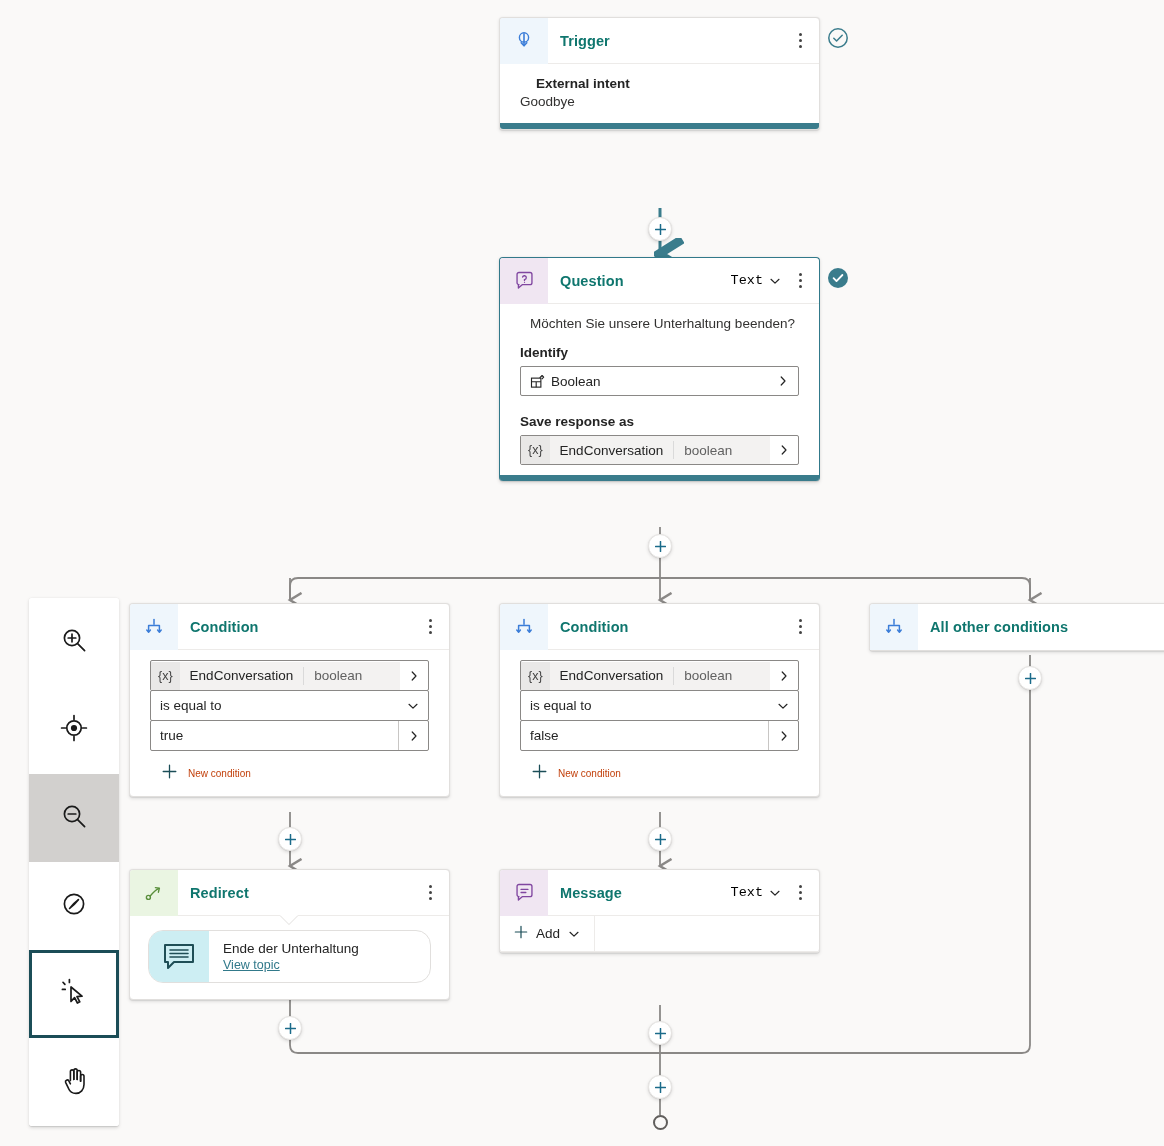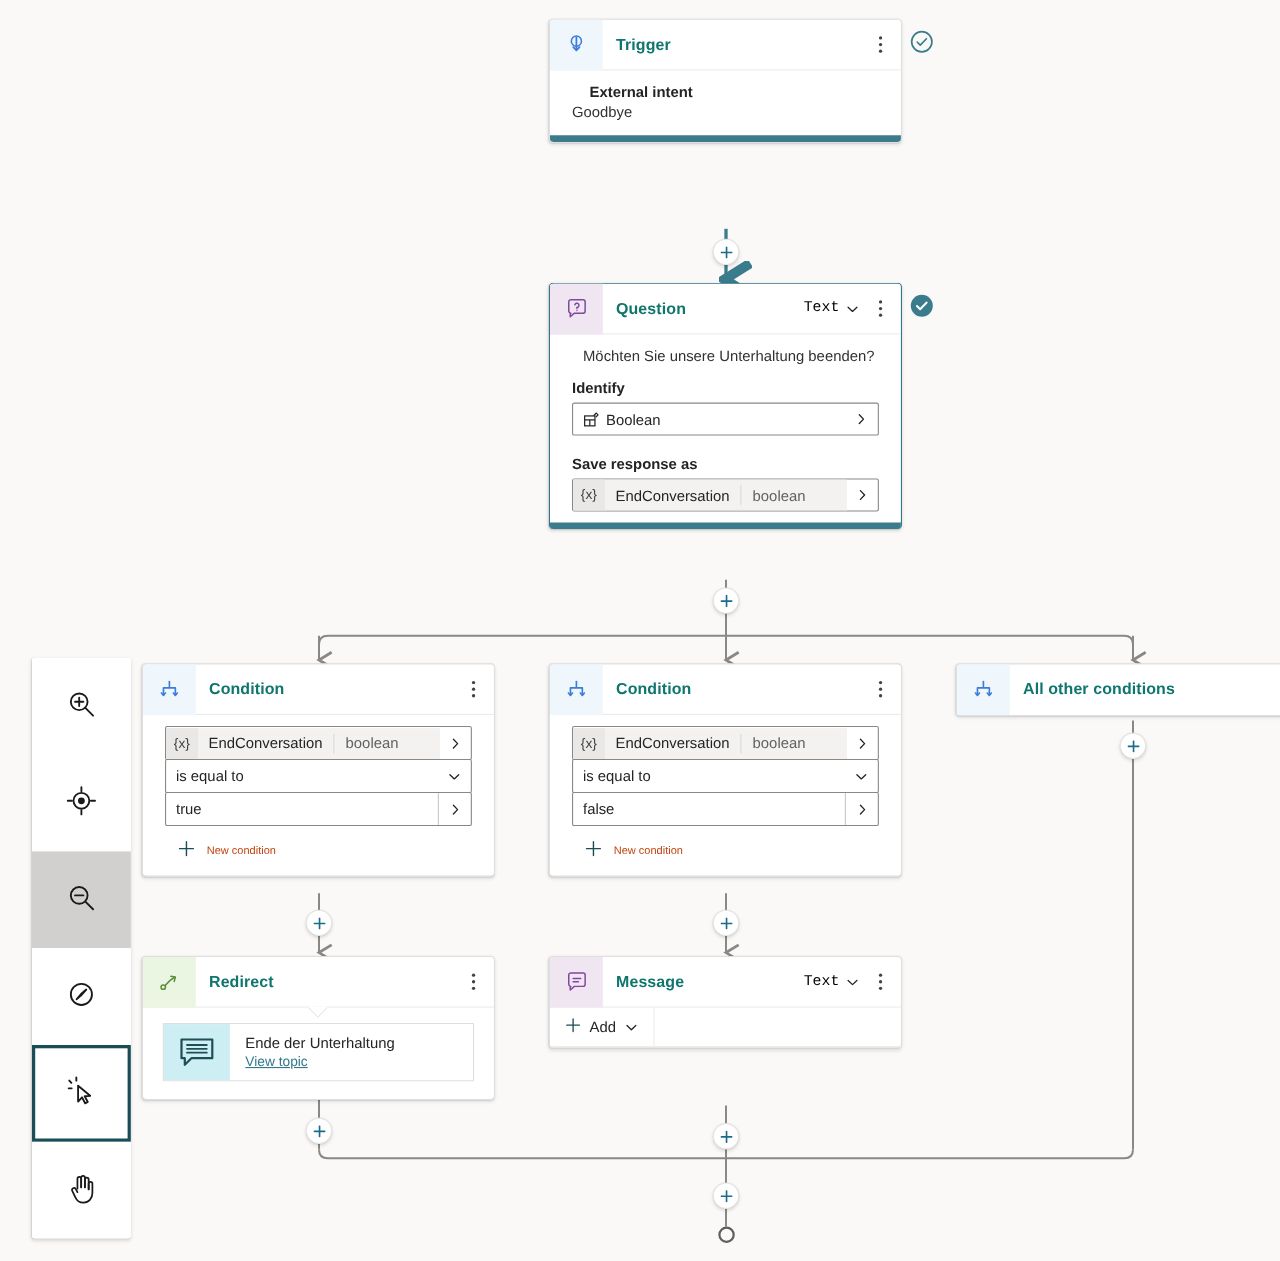--- a/index.html
+++ b/index.html
@@ -132,21 +132,21 @@
 
   
   .redirect-body { padding: 14px 18px 16px 18px; position: relative; }
   .caret-up {
     position: absolute; top: -1px; left: 150px;
     width: 0; height: 0; border-left: 9px solid transparent; border-right: 9px solid transparent;
     border-top: 9px solid #ffffff; filter: drop-shadow(0 1px 0 #e1dfdd);
   }
   .topic-card {
     display: flex; align-items: stretch;
-    border: 1px solid #e1dfdd; border-radius: 1px; background: #fff; overflow: hidden; cursor: pointer;
+    border: 1px solid #e1dfdd; border-radius: 15px; background: #fff; overflow: hidden; cursor: pointer;
   }
   .topic-iconbox {
     width: 60px; background: #cdeef3; display: flex; align-items: center; justify-content: center; flex: 0 0 60px;
   }
   .topic-texts { padding: 10px 0 10px 14px; display: flex; flex-direction: column; gap: 2px; }
   .topic-name { font-size: 13.5px; color: #242424; }
   .topic-link { font-size: 12.5px; color: #31798a; text-decoration: underline; cursor: pointer; }
 
   
   .add-bar { display: flex; align-items: center; height: 36px; border-bottom: 1px solid #edebe9; }

